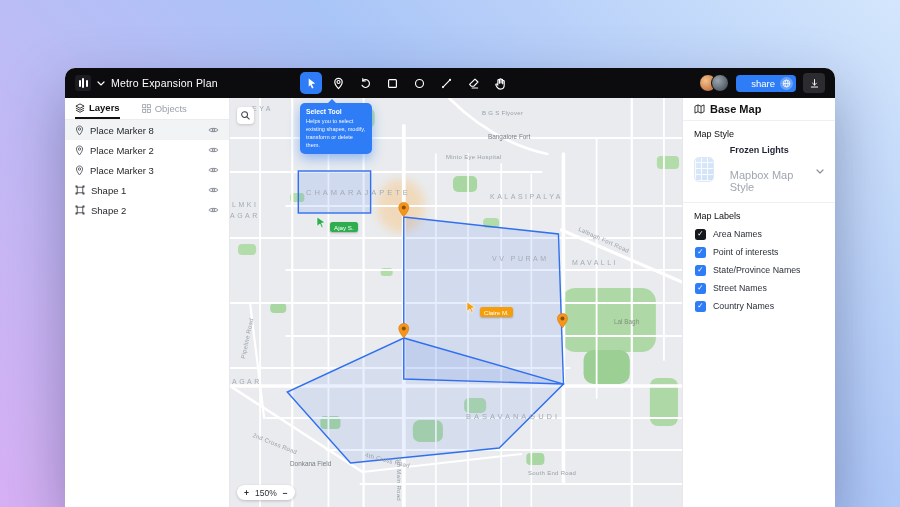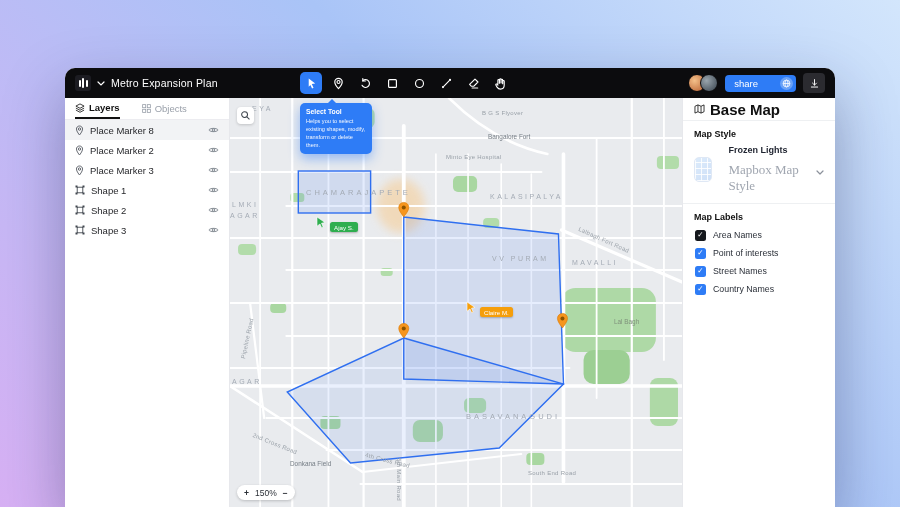--- a/index.html
+++ b/index.html
@@ -24,21 +24,21 @@
   .doc-title { font-size:10.5px; font-weight:500; letter-spacing:.2px; }
   .toolbar { display:flex; align-items:center; gap:5px; }
   .tool { width:22px; height:22px; border-radius:5px; display:flex; align-items:center; justify-content:center; cursor:pointer; }
   .tool.active { background:#2e7cf6; }
   .tool svg { stroke:#fff; fill:none; stroke-width:1.25; stroke-linecap:round; stroke-linejoin:round; }
   .tb-right { margin-left:auto; display:flex; align-items:center; gap:7px; }
   .avatars { display:flex; align-items:center; }
   .avatar { width:18px; height:18px; border-radius:50%; border:1.5px solid #0c0c0e; }
   .avatar.a1 { background:radial-gradient(circle at 35% 35%, #f4c08a, #c97b4a 70%, #8a4a2a); }
   .avatar.a2 { background:radial-gradient(circle at 35% 35%, #9aa5ad, #55606a 70%, #2f3740); margin-left:-6px; }
-  .share-btn { display:flex; align-items:center; gap:22px; background:#2e7cf6; border-radius:4px; padding:2px 3px 2px 9px; font-size:9.5px; color:#fff; cursor:pointer; }
+  .share-btn { display:flex; align-items:center; gap:5px; background:#2e7cf6; border-radius:4px; padding:2px 3px 2px 15px; font-size:9.5px; color:#fff; cursor:pointer; }
   .globe { width:13px; height:13px; border-radius:50%; background:#6aa2f8; display:flex; align-items:center; justify-content:center; }
   .globe svg { stroke:#fff; fill:none; stroke-width:.9; }
   .dl-btn { width:22px; height:20px; background:#2b2b30; border-radius:4px; display:flex; align-items:center; justify-content:center; cursor:pointer; }
   .dl-btn svg { stroke:#fff; fill:none; stroke-width:1.2; stroke-linecap:round; stroke-linejoin:round; }
 
   
   .app-body { flex:1; display:flex; min-height:0; }
 
   
   .left-sb { width:165px; background:#fff; border-right:1px solid #e7e8ec; display:flex; flex-direction:column; }
@@ -76,31 +76,31 @@
   .zoom-btn { cursor:pointer; font-weight:600; }
 
   .cursor { position:absolute; z-index:5; display:flex; align-items:flex-start; }
   .cursor svg { display:block; }
   .cursor-tag { margin-left:4px; margin-top:6px; border-radius:2.5px; padding:1.5px 4px; font-size:6.2px; color:#fff; white-space:nowrap; box-shadow:0 1px 2px rgba(0,0,0,.25); }
   .tag-green { background:#2fae4f; }
   .tag-orange { background:#f59e0b; }
 
   
   .right-sb { width:153px; background:#fff; border-left:1px solid #e7e8ec; display:flex; flex-direction:column; }
-  .panel-header { height:23px; display:flex; align-items:center; gap:5px; padding:0 11px; border-bottom:1px solid #eef0f2; font-size:15px; font-weight:700; color:#111; }
+  .panel-header { height:23px; display:flex; align-items:center; gap:5px; padding:0 11px; border-bottom:1px solid #eef0f2; font-size:11px; font-weight:700; color:#111; }
   .panel-header svg { stroke:#111; fill:none; stroke-width:.9; }
-  .section-title { font-size:9px; font-weight:700; color:#111; padding:8px 11px 4px; }
+  .section-title { font-size:9px; font-weight:400; color:#111; padding:8px 11px 4px; }
   .style-row { display:flex; align-items:center; gap:16px; padding:2px 11px 9px; border-bottom:1px solid #eef0f2; cursor:pointer; }
   .style-thumb { width:25px; height:25px; border-radius:5px; border:1px solid #dfe8f5;
     background:
       repeating-linear-gradient(0deg, rgba(255,255,255,.85) 0 1px, transparent 1px 6px),
       repeating-linear-gradient(90deg, rgba(255,255,255,.85) 0 1px, transparent 1px 6px),
       linear-gradient(135deg,#dcebfb,#cfe0f7); }
   .style-name { font-size:9px; font-weight:600; color:#1f2430; }
-  .style-sub { font-size:13px; color:#a0a6b0; margin-top:7px;font-family:Liberation Serif, serif; }
+  .style-sub { font-size:11px; color:#a0a6b0; margin-top:14px; }
   .chev { margin-left:auto; }
   .chev svg { stroke:#8b919b; fill:none; stroke-width:1.2; stroke-linecap:round; stroke-linejoin:round; }
   .check-row { display:flex; align-items:center; gap:7px; padding:3.5px 12px; font-size:8.8px; color:#2a2f38; cursor:pointer; }
   .cb { width:11px; height:11px; border-radius:2.5px; display:flex; align-items:center; justify-content:center; flex:0 0 11px; }
   .cb:after { content:"✓"; color:#fff; font-size:7.5px; line-height:1; }
   .cb.blue { background:#2e7cf6; }
   .cb.dark { background:#15181d; }
 </style>
 </head>
 <body>
@@ -283,38 +283,20 @@
         <span class="li-icon">
             <svg width="10" height="10" viewBox="0 0 10 10">
               <rect x="2.2" y="2.2" width="5.6" height="5.6"></rect>
               <rect x="0.5" y="0.5" width="2" height="2" fill="#41474f" stroke="none"></rect>
               <rect x="7.5" y="0.5" width="2" height="2" fill="#41474f" stroke="none"></rect>
               <rect x="0.5" y="7.5" width="2" height="2" fill="#41474f" stroke="none"></rect>
               <rect x="7.5" y="7.5" width="2" height="2" fill="#41474f" stroke="none"></rect>
             </svg>
           </span>
         <span>Shape 2</span>
-        <span class="eye">
-            <svg width="11" height="8" viewBox="0 0 12 8">
-              <path d="M1 4 C2.6 1.6 9.4 1.6 11 4 C9.4 6.4 2.6 6.4 1 4 Z"></path>
-              <circle cx="6" cy="4" r="1.3"></circle>
-            </svg>
-          </span>
-      </div>
-      <div class="layer-item">
-        <span class="li-icon">
-            <svg width="10" height="10" viewBox="0 0 10 10">
-              <rect x="2.2" y="2.2" width="5.6" height="5.6"></rect>
-              <rect x="0.5" y="0.5" width="2" height="2" fill="#41474f" stroke="none"></rect>
-              <rect x="7.5" y="0.5" width="2" height="2" fill="#41474f" stroke="none"></rect>
-              <rect x="0.5" y="7.5" width="2" height="2" fill="#41474f" stroke="none"></rect>
-              <rect x="7.5" y="7.5" width="2" height="2" fill="#41474f" stroke="none"></rect>
-            </svg>
-          </span>
-        <span>Shape 3</span>
         <span class="eye">
             <svg width="11" height="8" viewBox="0 0 12 8">
               <path d="M1 4 C2.6 1.6 9.4 1.6 11 4 C9.4 6.4 2.6 6.4 1 4 Z"></path>
               <circle cx="6" cy="4" r="1.3"></circle>
             </svg>
           </span>
       </div>
     </div>
 
     <div class="map">
@@ -480,20 +462,24 @@
       <div class="check-row">
         <span class="cb dark"></span>
         <span>Area Names</span>
       </div>
       <div class="check-row">
         <span class="cb blue"></span>
         <span>Point of interests</span>
       </div>
       <div class="check-row">
         <span class="cb blue"></span>
+        <span>State/Province Names</span>
+      </div>
+      <div class="check-row">
+        <span class="cb blue"></span>
         <span>Street Names</span>
       </div>
       <div class="check-row">
         <span class="cb blue"></span>
         <span>Country Names</span>
       </div>
     </div>
 
   </div>
 </div>

